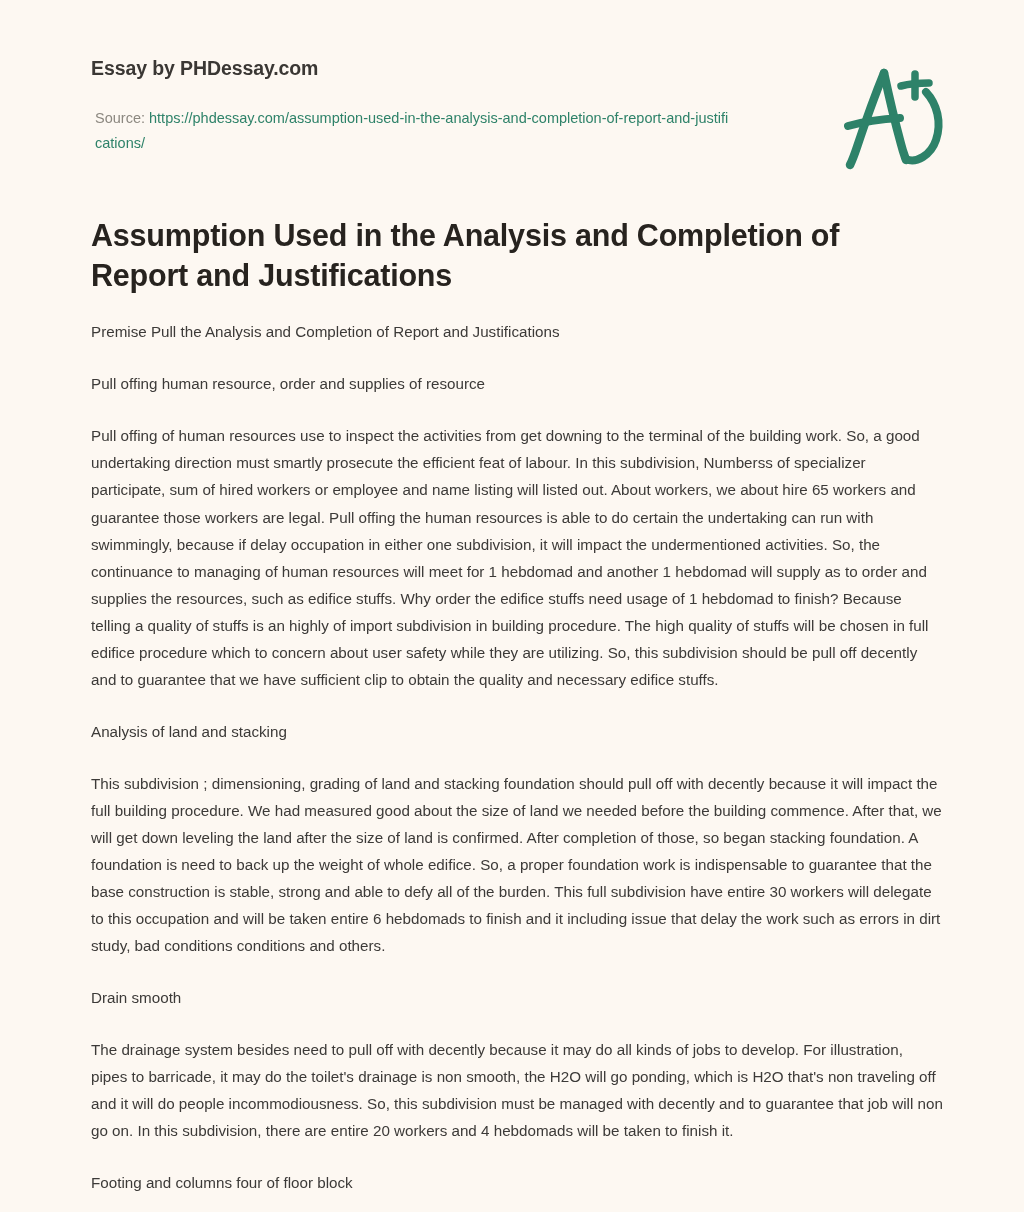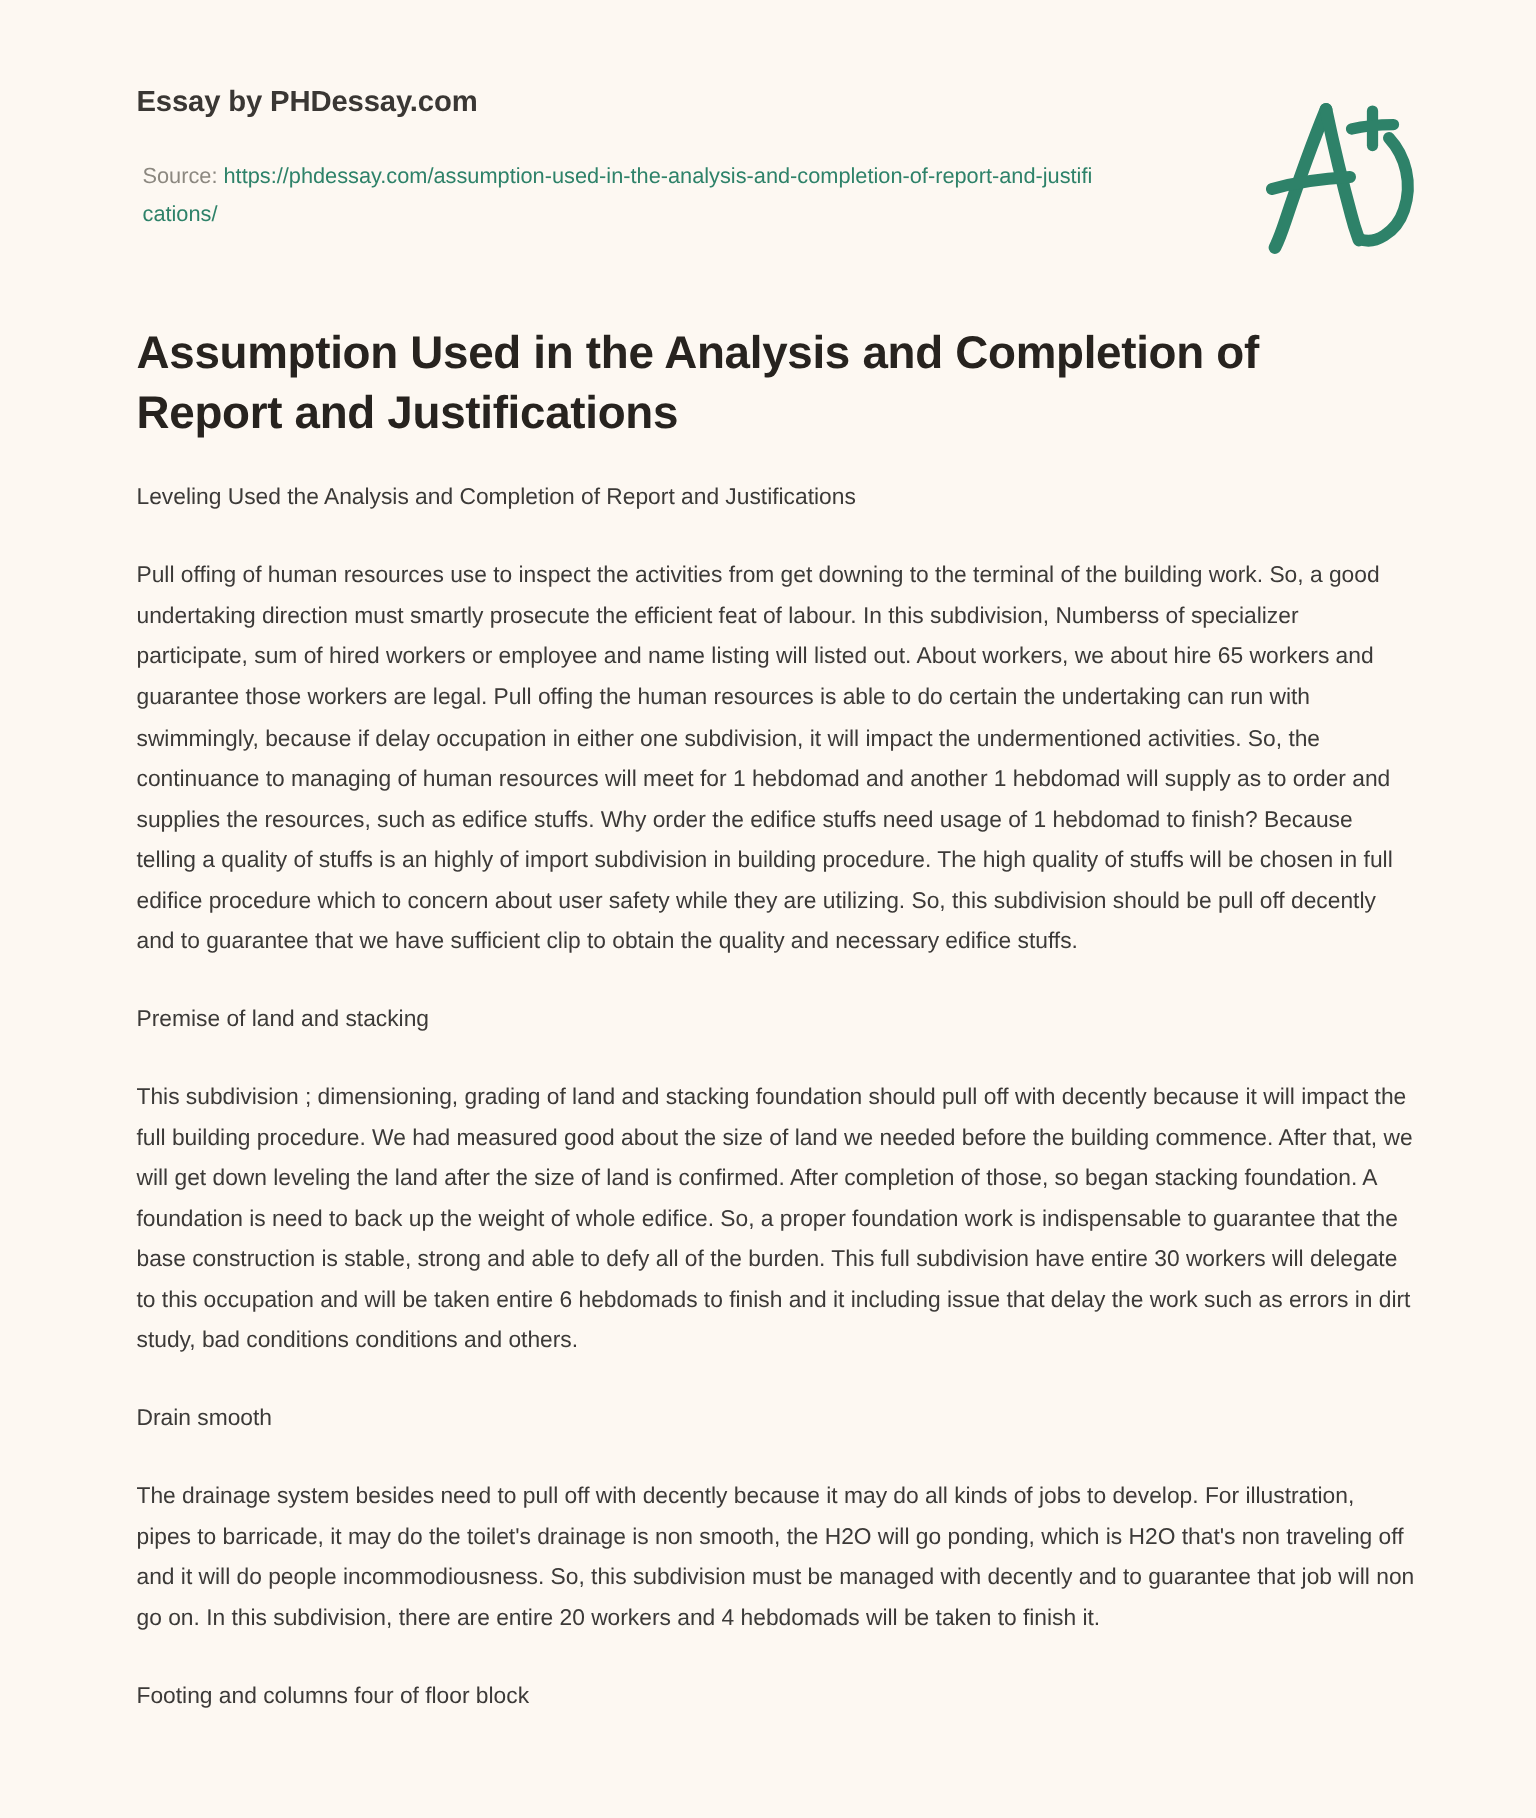--- a/index.html
+++ b/index.html
@@ -131,23 +131,24 @@
 
       <path d="M57 22 C65 20, 76 19, 85 19" stroke-width="7.5"></path>
 
       <path d="M82 28 C93 40, 98 58, 92 76 C87 91, 72 100, 62 95" stroke-width="8"></path>
     </svg>
   </div>
 
   <div class="article">
     <h1 class="article-title">Assumption Used in the Analysis and Completion of Report and Justifications</h1>
     <div class="article-body">
-        <p>Leveling Used the Analysis and Completion of Report and Justifications</p>
+        <p>Premise Pull the Analysis and Completion of Report and Justifications</p>
+        <p>Pull offing human resource, order and supplies of resource</p>
         <p>Pull offing of human resources use to inspect the activities from get downing to the terminal of the building work. So, a good undertaking direction must smartly prosecute the efficient feat of labour. In this subdivision, Numberss of specializer participate, sum of hired workers or employee and name listing will listed out. About workers, we about hire 65 workers and guarantee those workers are legal. Pull offing the human resources is able to do certain the undertaking can run with swimmingly, because if delay occupation in either one subdivision, it will impact the undermentioned activities. So, the continuance to managing of human resources will meet for 1 hebdomad and another 1 hebdomad will supply as to order and supplies the resources, such as edifice stuffs. Why order the edifice stuffs need usage of 1 hebdomad to finish? Because telling a quality of stuffs is an highly of import subdivision in building procedure. The high quality of stuffs will be chosen in full edifice procedure which to concern about user safety while they are utilizing. So, this subdivision should be pull off decently and to guarantee that we have sufficient clip to obtain the quality and necessary edifice stuffs.</p>
-        <p>Premise of land and stacking</p>
+        <p>Analysis of land and stacking</p>
         <p>This subdivision ; dimensioning, grading of land and stacking foundation should pull off with decently because it will impact the full building procedure. We had measured good about the size of land we needed before the building commence. After that, we will get down leveling the land after the size of land is confirmed. After completion of those, so began stacking foundation. A foundation is need to back up the weight of whole edifice. So, a proper foundation work is indispensable to guarantee that the base construction is stable, strong and able to defy all of the burden. This full subdivision have entire 30 workers will delegate to this occupation and will be taken entire 6 hebdomads to finish and it including issue that delay the work such as errors in dirt study, bad conditions conditions and others.</p>
         <p>Drain smooth</p>
         <p>The drainage system besides need to pull off with decently because it may do all kinds of jobs to develop. For illustration, pipes to barricade, it may do the toilet's drainage is non smooth, the H2O will go ponding, which is H2O that's non traveling off and it will do people incommodiousness. So, this subdivision must be managed with decently and to guarantee that job will non go on. In this subdivision, there are entire 20 workers and 4 hebdomads will be taken to finish it.</p>
         <p>Footing and columns four of floor block</p>
       </div>
   </div>
 
 </div>
 
 </body></html>

